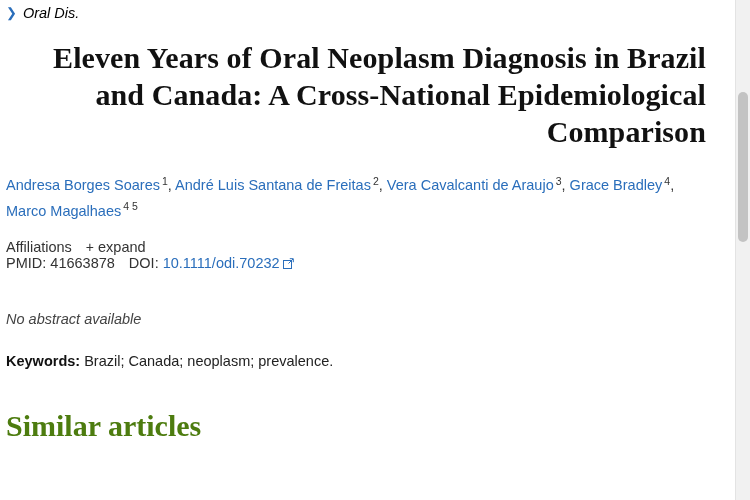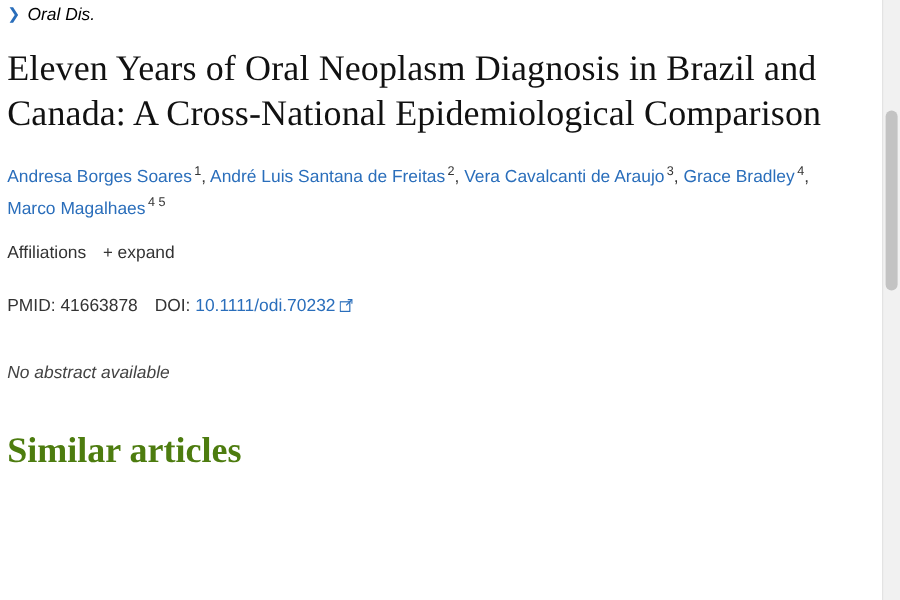--- a/index.html
+++ b/index.html
@@ -61,27 +61,28 @@
     font-style: italic;
     margin-right: 3px;
   }
   .cit-rest {
     color: #333;
   }
 
   
   h1.title {
     font-family: "Liberation Serif", serif;
-    font-weight: normal;
+    font-weight: bold;
     font-size: 30px;
     line-height: 1.24;
     margin: 18px 0 0 0;
     color: #111;
     letter-spacing: 0.1px;
     max-width: 700px;
+    text-align: right;
   }
 
   
   .authors {
     margin-top: 22px;
     font-size: 14.5px;
     line-height: 1.62;
     color: #2a6ebb;
     max-width: 690px;
   }
@@ -115,21 +116,21 @@
   }
   .plus {
     color: #333;
     font-size: 14px;
     margin-right: 4px;
   }
   .expand-text { color: #333; }
 
   
   .ids-row {
-    margin-top: 28px;
+    margin-top: 0;
     font-size: 14.5px;
     color: #333;
   }
   .ids-row .pmid-label { color: #333; }
   .ids-row .pmid-val { color: #333; }
   .ids-row .doi-label { color: #333; margin-left: 10px; }
   .doi-link {
     color: #2a6ebb;
     text-decoration: none;
     margin-left: 4px;
@@ -210,20 +211,24 @@
     <span class="pmid-val">41663878</span>
     <span class="doi-label">DOI:</span><a class="doi-link" href="#">10.1111/odi.70232</a><span class="ext-icon"><svg width="11" height="11" viewBox="0 0 11 11" aria-hidden="true">
           <rect x="0.5" y="2.5" width="8" height="8" fill="none" stroke="#2a6ebb" stroke-width="1"></rect>
           <path d="M5.5 5.5 L10 1" stroke="#2a6ebb" stroke-width="1" fill="none"></path>
           <path d="M6.8 0.7 H10.3 V4.2" stroke="#2a6ebb" stroke-width="1" fill="none"></path>
         </svg></span>
   </div>
 
   <div class="no-abstract">No abstract available</div>
 
+  <div class="keywords">
+    <b>Keywords:</b>
+    <span>Brazil; Canada; neoplasm; prevalence.</span>
+  </div>
 
 
   <h2 class="similar">Similar articles</h2>
 
   <div class="scrollbar">
     <div class="scroll-thumb"></div>
   </div>
 
 </div>
 

